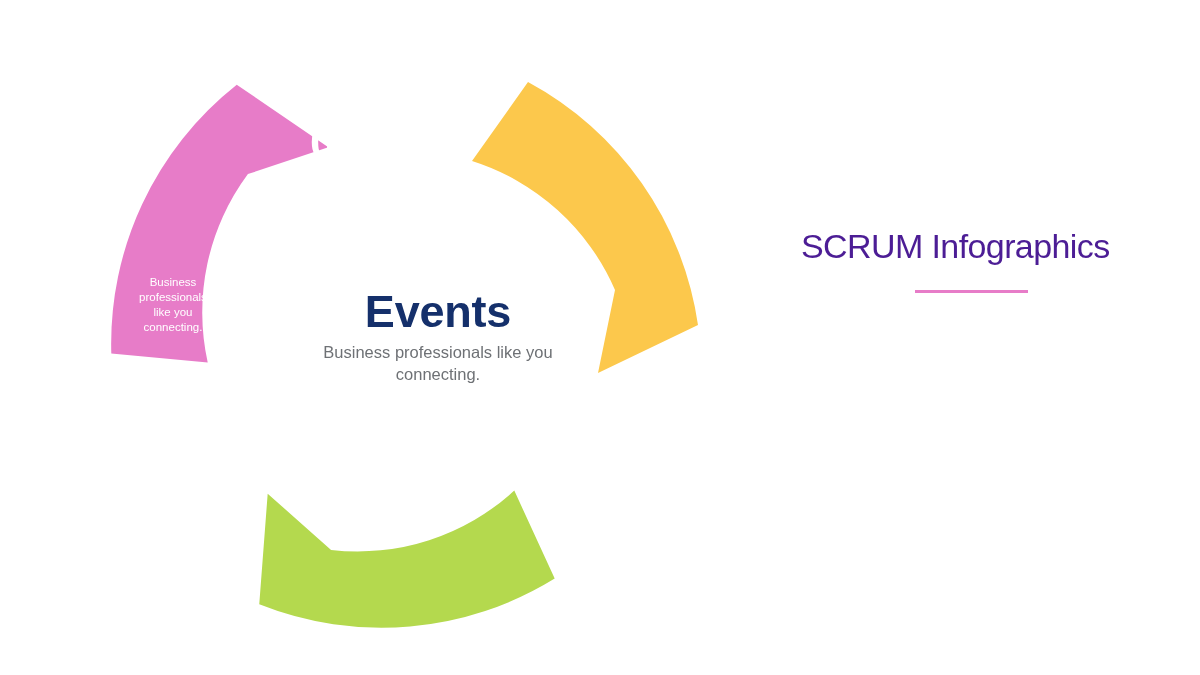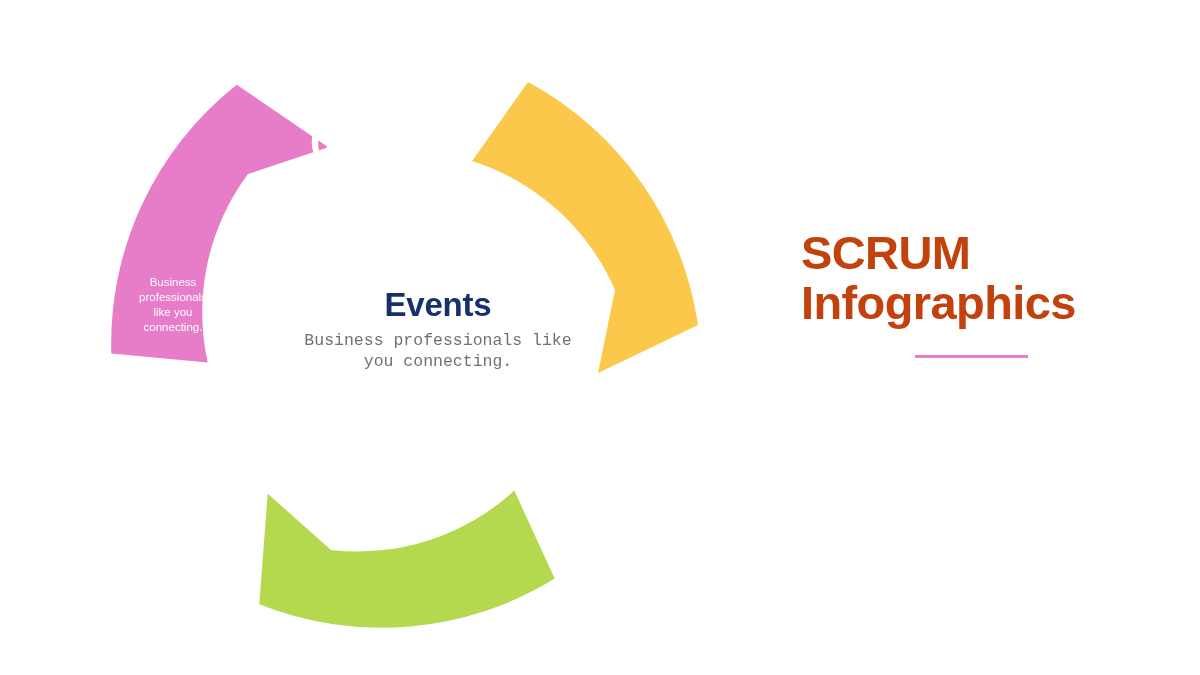--- a/index.html
+++ b/index.html
@@ -53,47 +53,47 @@
     position: absolute;
     left: 200px;
     top: 272px;
     width: 300px;
     text-align: center;
     pointer-events: none;
   }
   #center-title {
     font-family: "Liberation Sans", sans-serif;
     font-weight: bold;
-    font-size: 33px;
+    font-size: 45px;
     color: #15306b;
     line-height: 1.05;
     margin: 0 0 7px 0;
     letter-spacing: -0.2px;
   }
   #center-sub {
-    font-family: Liberation Mono, monospace;
+    font-family: Liberation Sans, sans-serif;
     font-size: 16.5px;
     color: #6e7175;
     line-height: 1.32;
     margin: 0;
   }
 
   
   #title-block {
     position: absolute;
     left: 801px;
     top: 228px;
     width: 340px;
   }
   #main-title {
     font-family: "Liberation Sans", sans-serif;
-    font-weight: bold;
-    font-size: 47px;
+    font-weight: normal;
+    font-size: 34px;
     line-height: 1.07;
-    color: #c2410c;
+    color: #4c1d95;
     margin: 0;
     letter-spacing: -0.6px;
   }
   #main-sub {
     font-family: "Liberation Sans", sans-serif;
     font-size: 17px;
     line-height: 1.35;
     color: #8b8d90;
     margin: 16px 0 0 0;
     max-width: 300px;

